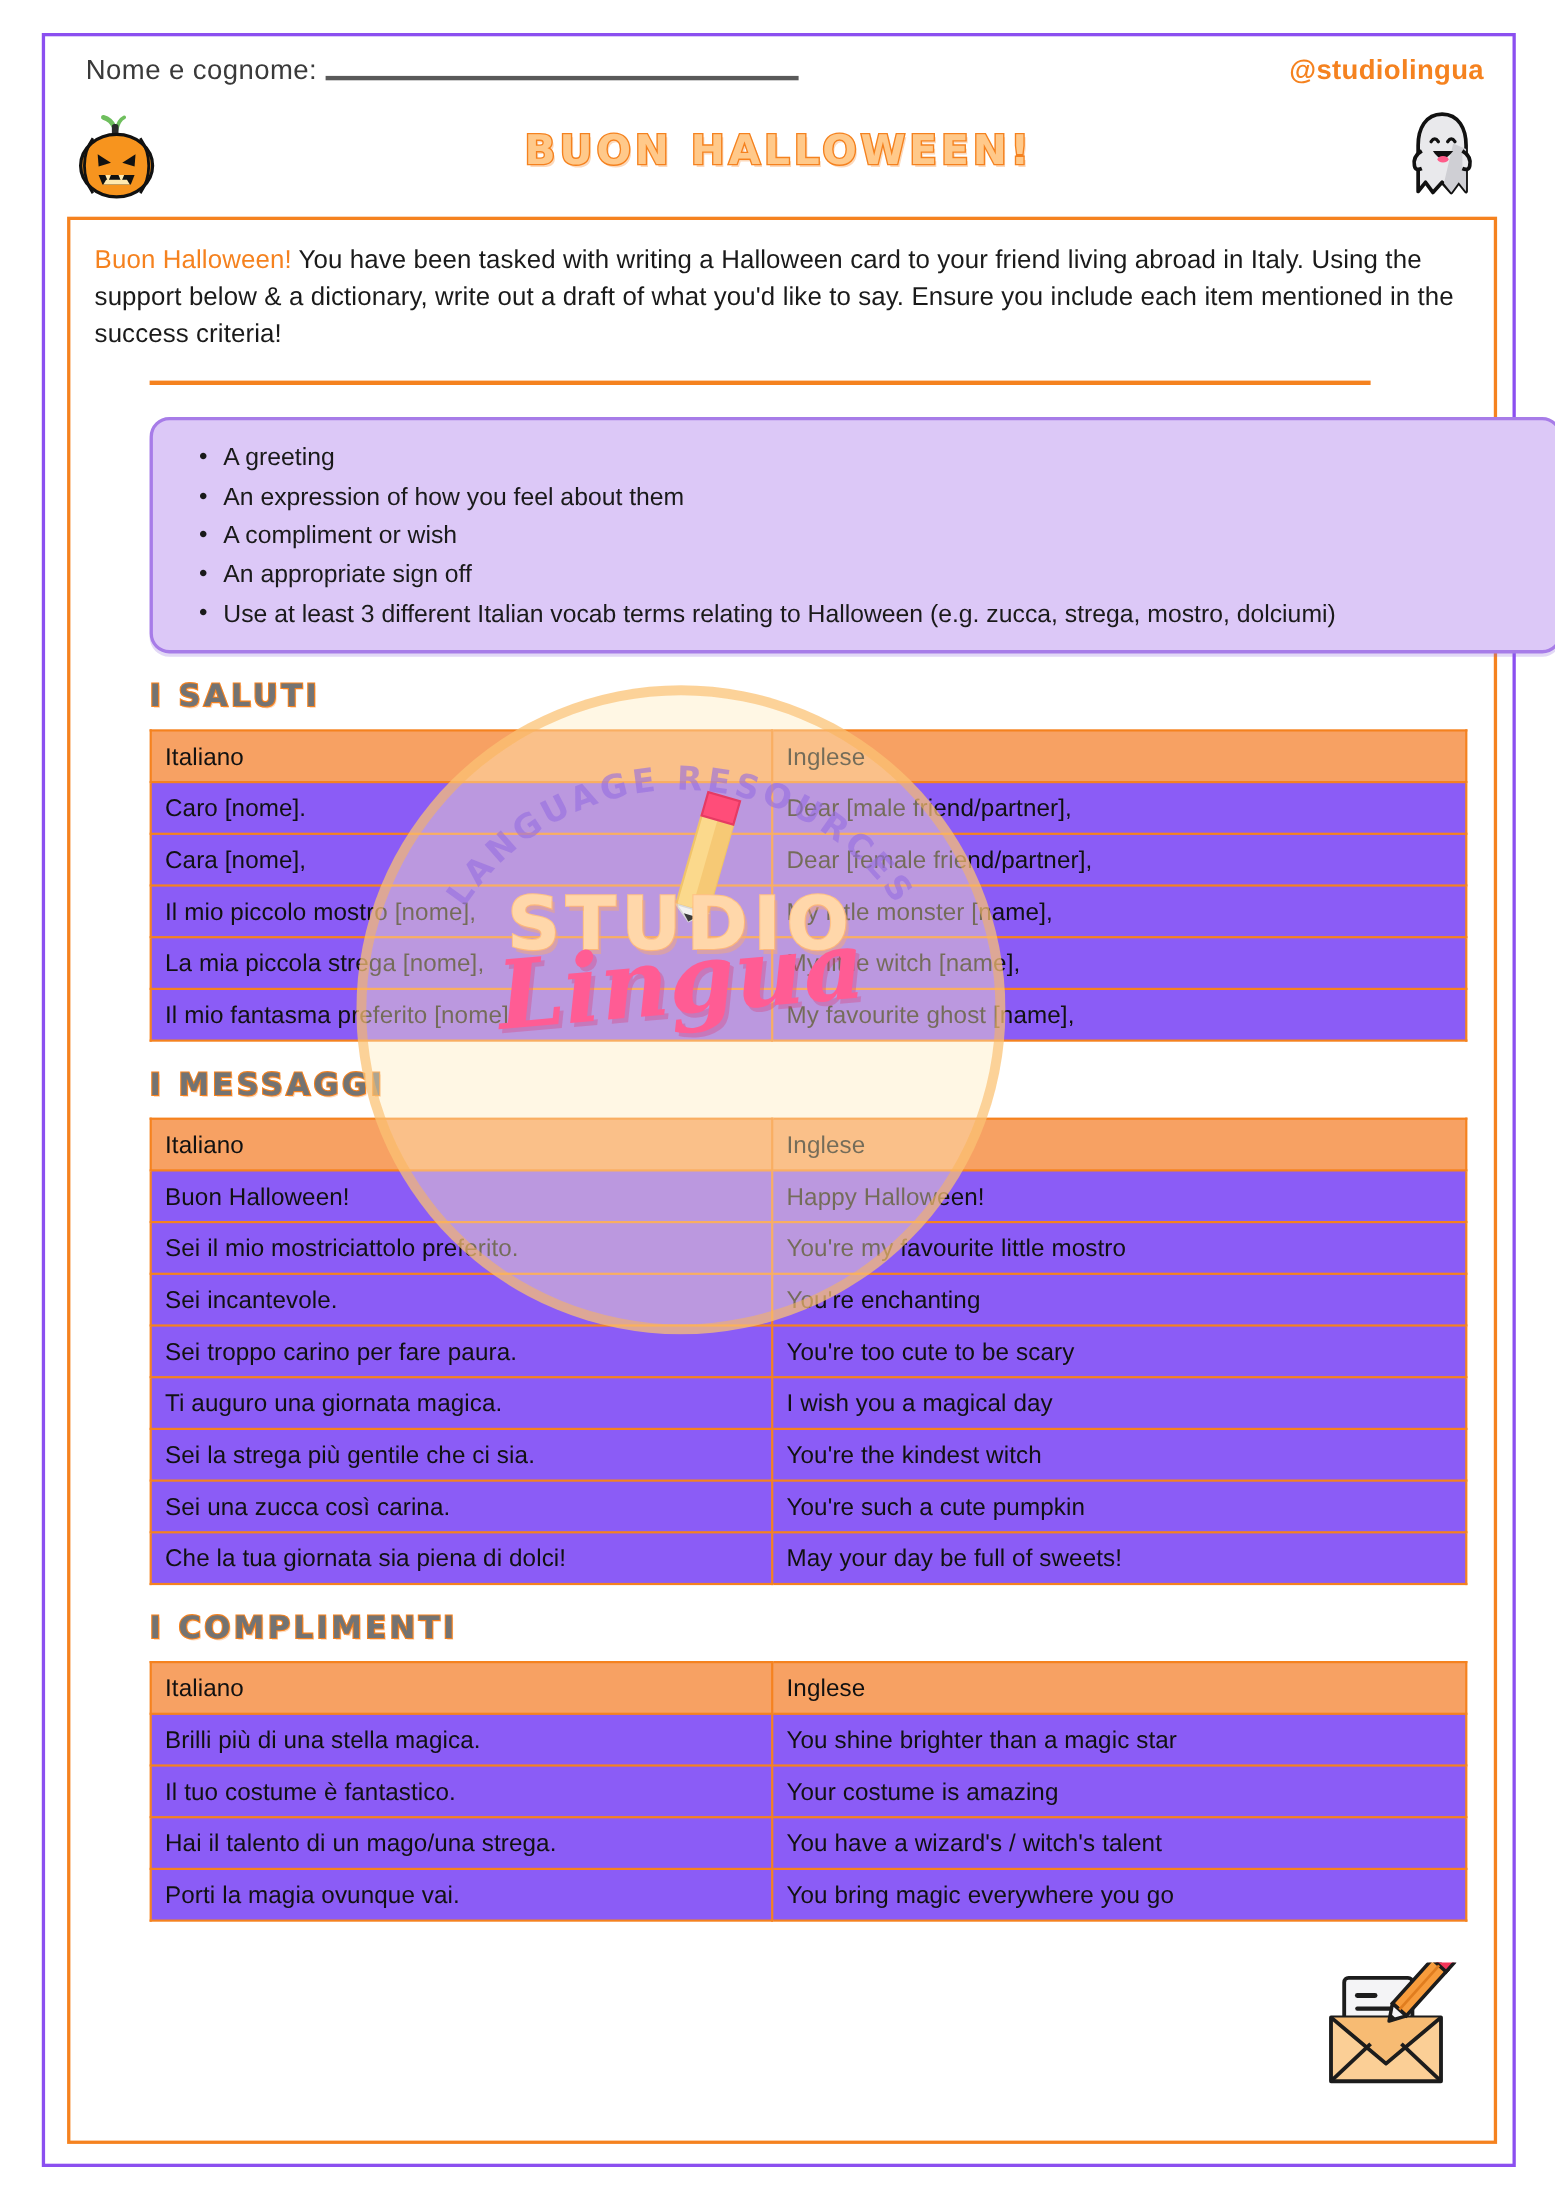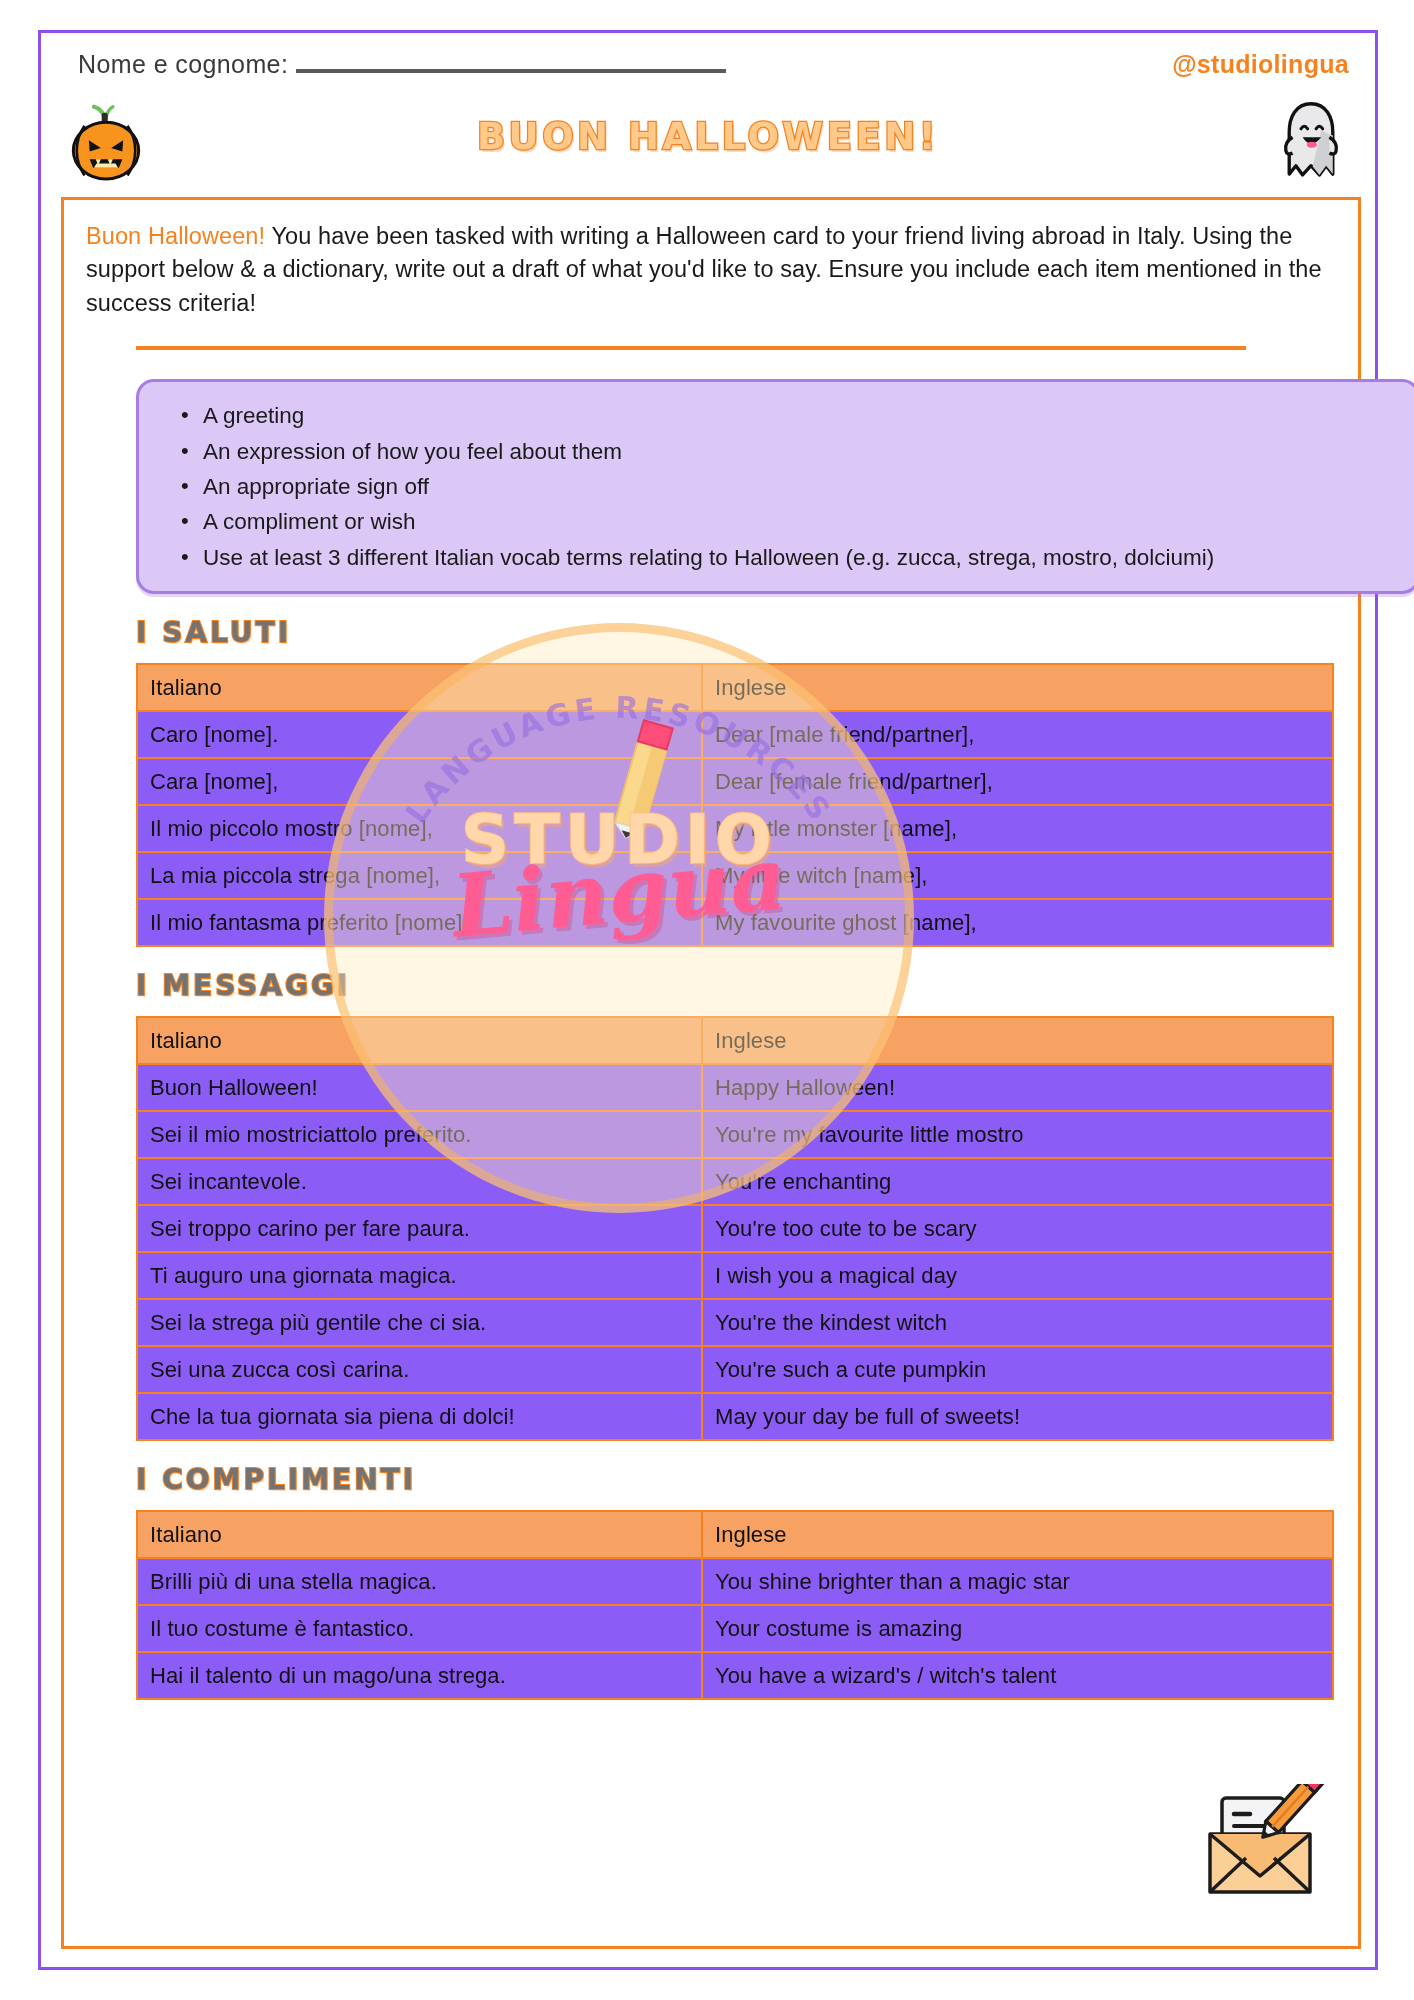--- a/index.html
+++ b/index.html
@@ -294,22 +294,22 @@
   <div class="frame">
 
     <p class="intro"><span class="hl">Buon Halloween!</span><span> You have been tasked with writing a Halloween card to your friend living abroad in Italy. Using the support below &amp; a dictionary, write out a draft of what you'd like to say. Ensure you include each item mentioned in the success criteria!</span></p>
 
     <div class="divider"></div>
 
     <div class="criteria">
       <ul>
         <li>A greeting</li>
         <li>An expression of how you feel about them</li>
+        <li>A compliment or wish</li>
         <li>An appropriate sign off</li>
-        <li>A compliment or wish</li>
         <li>Use at least 3 different Italian vocab terms relating to Halloween (e.g. zucca, strega, mostro, dolciumi)</li>
       </ul>
     </div>
 
     <h2 class="section-head">I SALUTI</h2>
     <table class="vocab">
       <colgroup>
           <col class="c1">
           <col class="c2">
         </colgroup>
@@ -408,20 +408,24 @@
           <td>Brilli più di una stella magica.</td>
           <td>You shine brighter than a magic star</td>
         </tr>
         <tr>
           <td>Il tuo costume è fantastico.</td>
           <td>Your costume is amazing</td>
         </tr>
         <tr>
           <td>Hai il talento di un mago/una strega.</td>
           <td>You have a wizard's / witch's talent</td>
+        </tr>
+        <tr>
+          <td>Porti la magia ovunque vai.</td>
+          <td>You bring magic everywhere you go</td>
         </tr>
       </tbody>
     </table>
 
     <svg class="envelope-icon" viewBox="0 0 128 120">
       <rect x="26" y="14" width="62" height="58" rx="4" fill="#f4f4f6" stroke="#1c1c1c" stroke-width="3.5"></rect>
       <line x1="38" y1="30" x2="54" y2="30" stroke="#1c1c1c" stroke-width="4.5" stroke-linecap="round"></line>
       <line x1="38" y1="42" x2="74" y2="42" stroke="#1c1c1c" stroke-width="4" stroke-linecap="round"></line>
       <line x1="38" y1="53" x2="74" y2="53" stroke="#1c1c1c" stroke-width="4" stroke-linecap="round"></line>
       <line x1="38" y1="64" x2="66" y2="64" stroke="#1c1c1c" stroke-width="4" stroke-linecap="round"></line>

